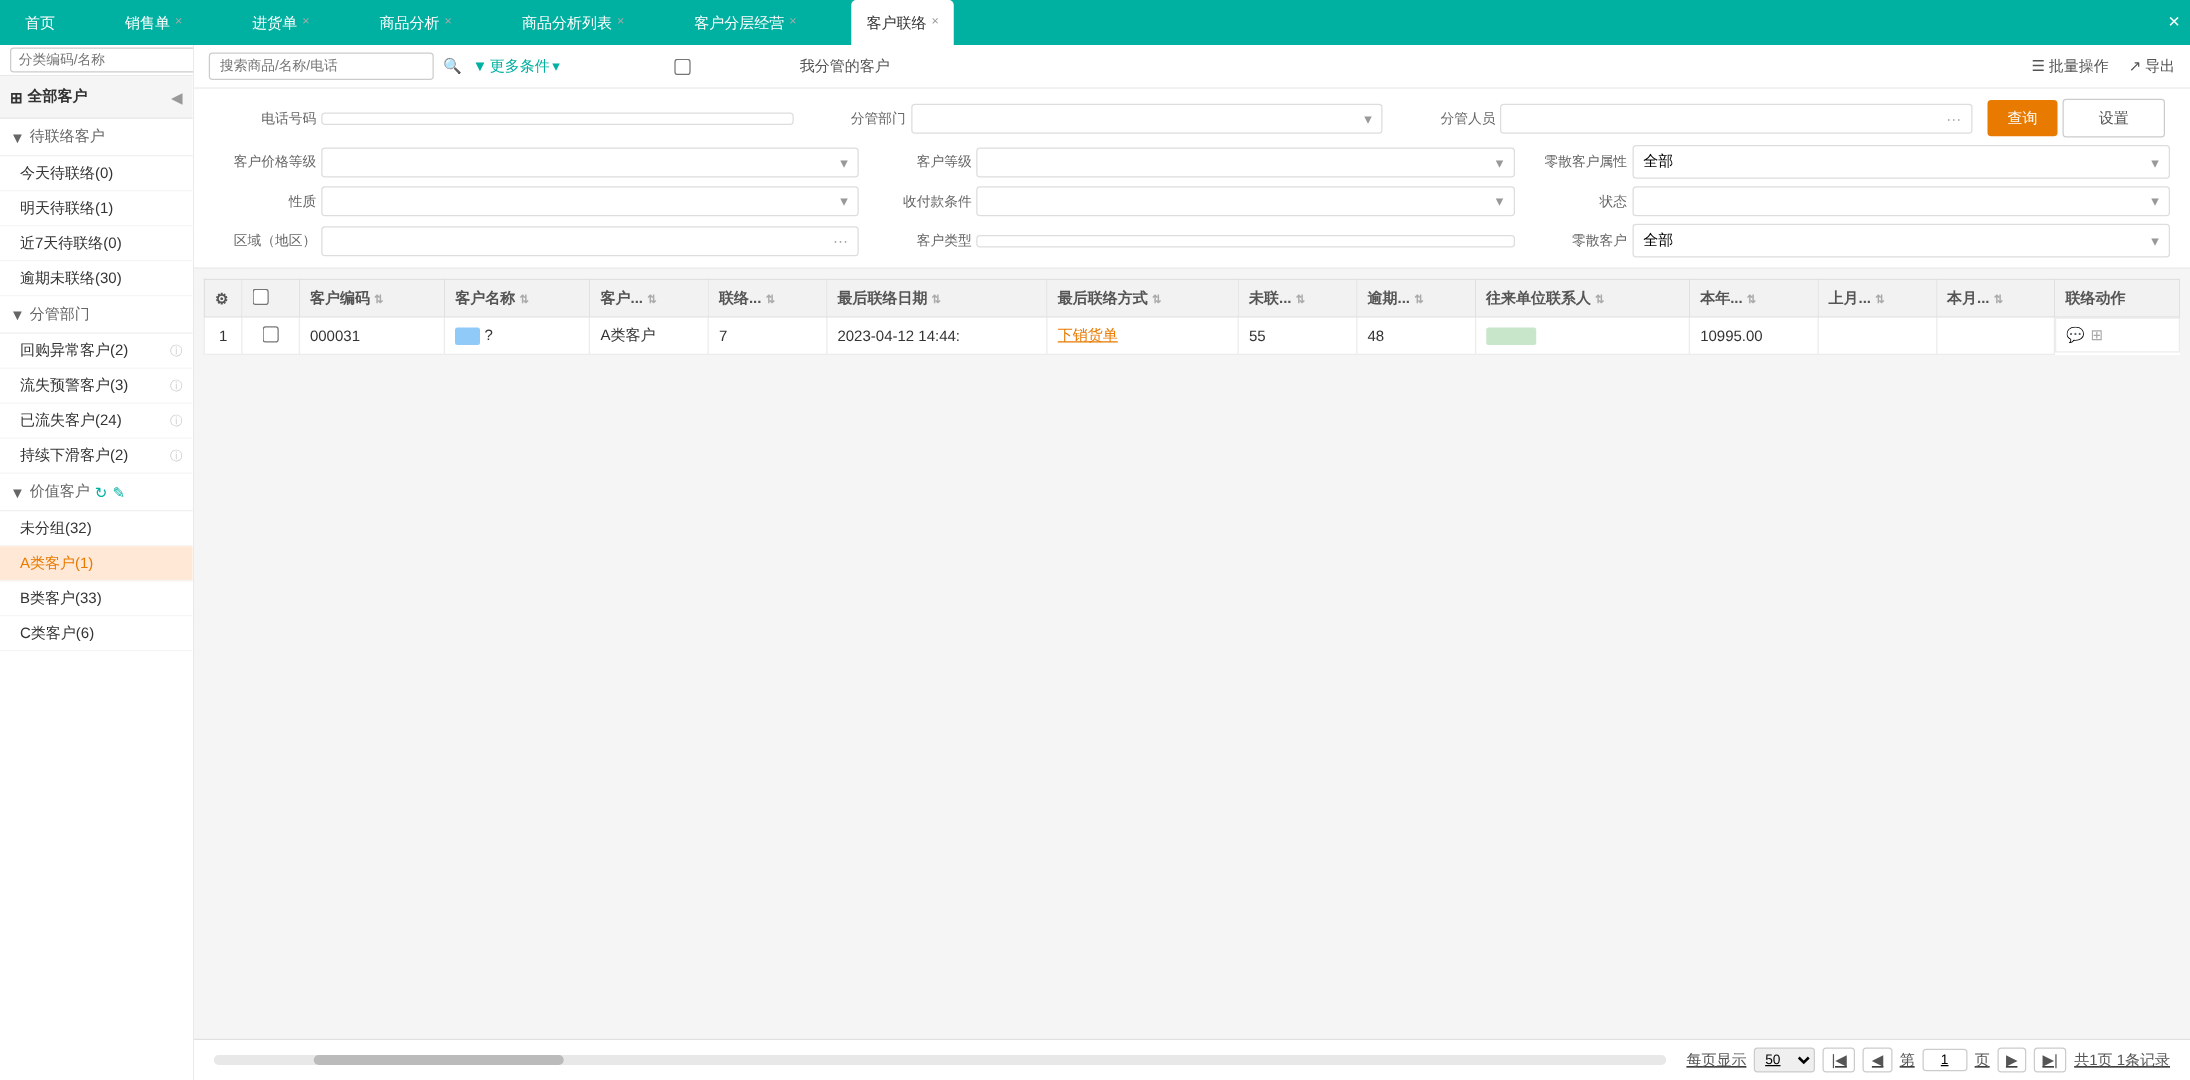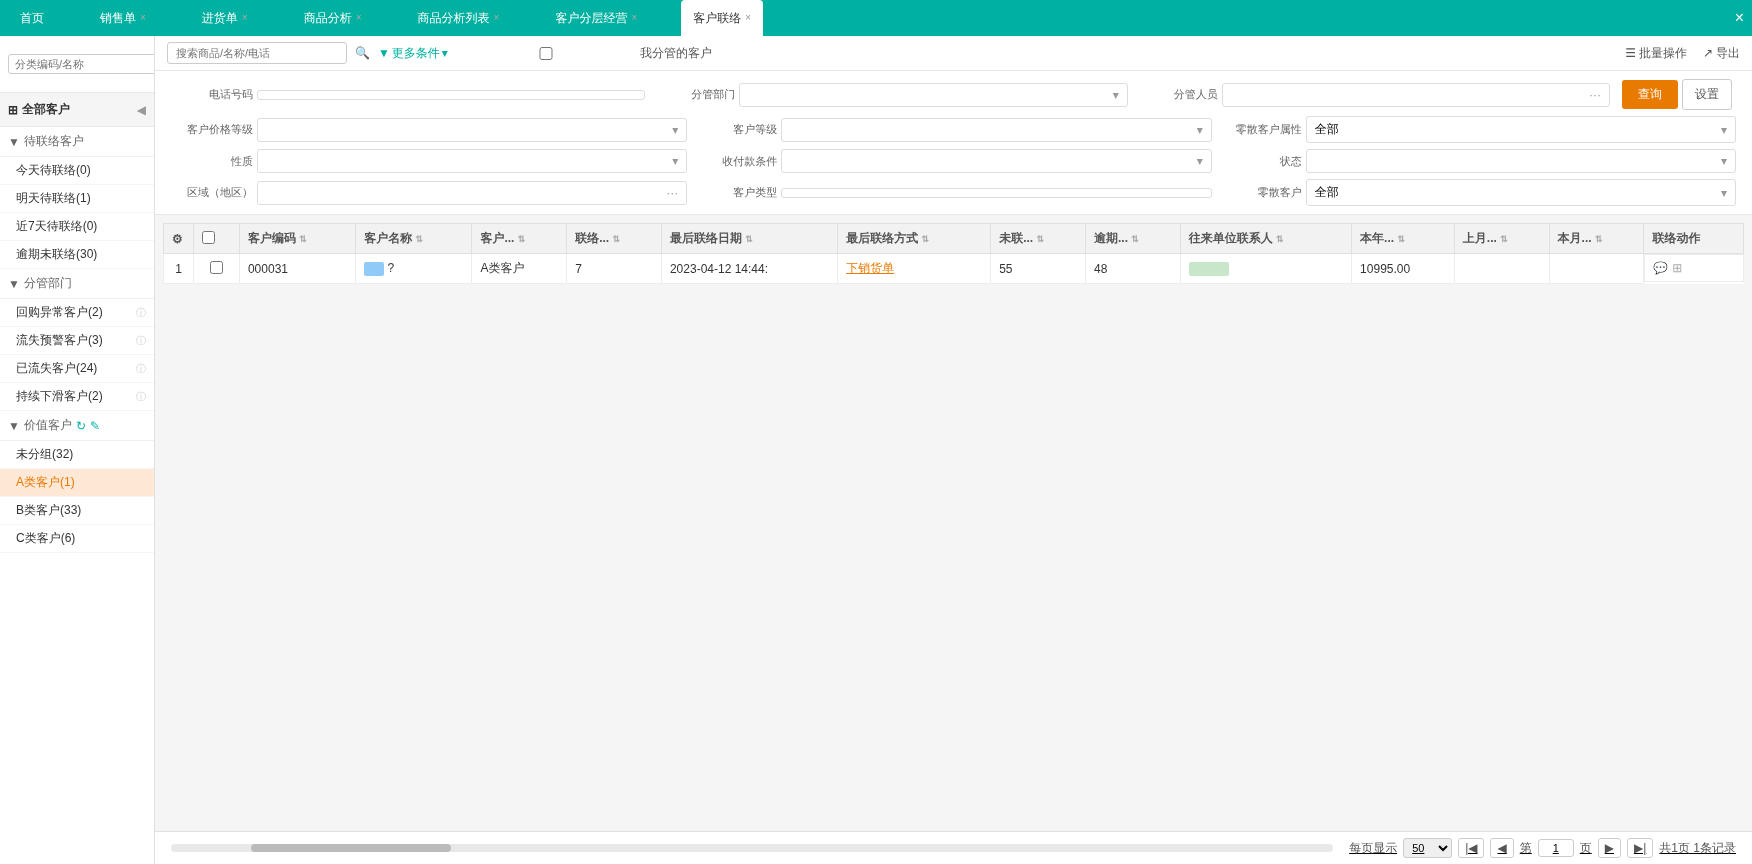--- a/index.html
+++ b/index.html
@@ -23,21 +23,21 @@
 
     
     .main-layout { display: flex; height: calc(864px - 36px); }
 
     
     .sidebar {
       width: 155px; background: #fff; border-right: 1px solid #e0e0e0;
       display: flex; flex-direction: column; overflow-y: auto;
     }
     .sidebar-search {
-      display: flex; align-items: flex-end; padding: 18px 8px; border-bottom: 1px solid #e8e8e8;
+      display: flex; align-items: flex-end; padding: 2px 8px; border-bottom: 1px solid #e8e8e8;
     }
     .sidebar-search input {
       flex: 1; border: 1px solid #ccc; border-radius: 3px; padding: 3px 6px; font-size: 11px; outline: none;
     }
 
     .sidebar-header {
       display: flex; align-items: center; justify-content: space-between;
       padding: 8px 8px; background: #f5f5f5; border-bottom: 1px solid #e8e8e8;
     }
     .sidebar-header .title { font-weight: bold; font-size: 12px; color: #333; display: flex; align-items: center; gap: 4px; }
@@ -95,21 +95,21 @@
     .filter-field .field-input .dots { color: #999; }
 
     
     .action-area {
       display: flex; gap: 4px; align-items: center; padding: 0 4px;
     }
     .btn-query {
       background: #e87a00; color: #fff; border: none; padding: 6px 16px; border-radius: 3px; cursor: pointer; font-size: 12px;
     }
     .btn-setting {
-      background: #fff; color: #555; border: 1px solid #ccc; padding: 6px 12px; border-radius: 3px; cursor: pointer; font-size: 12px;
+      background: #fff; color: #555; border: 1px solid #ccc; padding: 6px 28px; border-radius: 3px; cursor: pointer; font-size: 12px;
     }
 
     
     .table-wrapper {
       flex: 1; overflow: auto; padding: 8px;
     }
     .data-table {
       width: 100%; border-collapse: collapse; background: #fff; font-size: 11px;
     }
     .data-table th {

